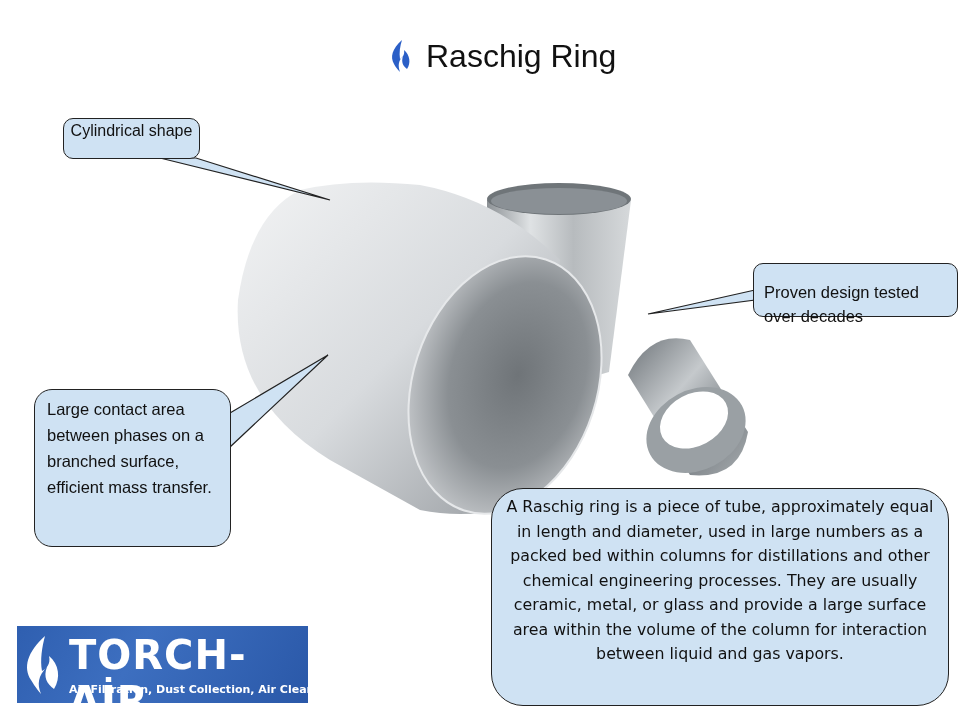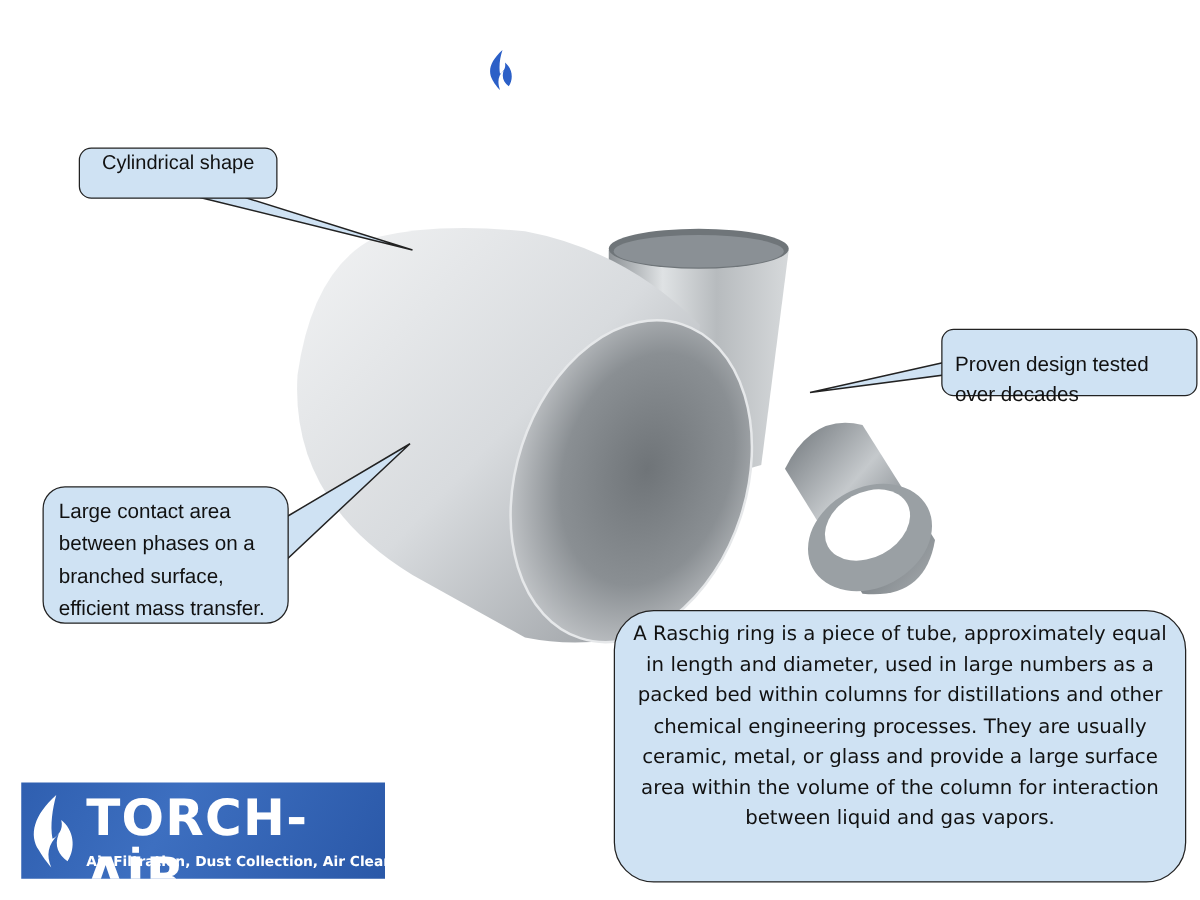--- a/index.html
+++ b/index.html
@@ -11,23 +11,23 @@
     .title {
       position: absolute; left: 388px; top: 34px; height: 44px;
       display: flex; align-items: center; gap: 14px;
     }
     .title-text { font-size: 32px; color: #111; }
     .art { position: absolute; left: 0; top: 0; }
     .callout {
       position: absolute; background: #cfe2f3; border: 1.5px solid #222;
       border-radius: 10px; color: #111; box-sizing: border-box;
     }
-    .c1 { left: 63px; top: 118px; width: 159px; height: 41px; font-size: 16px; text-align: center; line-height: 19px; padding-top: 2px; }
+    .c1 { left: 63px; top: 118px; width: 137px; height: 41px; font-size: 16px; text-align: center; line-height: 19px; padding-top: 2px; }
     .c2 { left: 753px; top: 263px; width: 205px; height: 54px; font-size: 16.5px; line-height: 24px; padding: 16px 10px; }
-    .c3 { left: 34px; top: 389px; width: 197px; height: 110px; font-size: 16.5px; line-height: 26px; padding: 6px 12px; border-radius: 18px; }
+    .c3 { left: 34px; top: 389px; width: 197px; height: 158px; font-size: 16.5px; line-height: 26px; padding: 6px 12px; border-radius: 18px; }
     .c4 { left: 491px; top: 488px; width: 458px; height: 218px; font-size: 17.2px; line-height: 24.5px; padding: 6px 6px; text-align: center; border-radius: 32px;
           font-family: "DejaVu Sans", sans-serif; font-size: 15.8px; }
     .logo {
       position: absolute; left: 17px; top: 626px; width: 291px; height: 77px;
       background: linear-gradient(120deg, #2f5fb0 0%, #3d6fc0 40%, #2a58a8 100%);
       overflow: hidden;
     }
     .logo-brand { position: absolute; left: 52px; top: 6px; font-size: 40px; font-weight: bold; color: #fff; letter-spacing: 1px; font-family: "DejaVu Sans", sans-serif; }
     .logo-tag { position: absolute; left: 52px; top: 57px; font-size: 11px; font-weight: bold; color: #fff; white-space: nowrap; font-family: "DejaVu Sans", sans-serif; }
     .logo-flame { position: absolute; left: 4px; top: 8px; }
@@ -82,20 +82,21 @@
 
   <polygon points="160,158 330,200 196,158" fill="#cfe2f3" stroke="#222" stroke-width="1.2"></polygon>
   <polygon points="755,290 648,314 755,300" fill="#cfe2f3" stroke="#222" stroke-width="1.2"></polygon>
   <polygon points="230,413 328,355 230,447" fill="#cfe2f3" stroke="#222" stroke-width="1.2"></polygon>
 </svg>
 
 <div class="title">
   <svg width="24" height="34" viewBox="0 0 24 34">
     <path d="M14,1 C4,10 2,18 6,25 C8,29 12,33 12,33 C10,27 10,22 15,17 C13,23 15,27 19,30 C23,24 22,16 16,11 C17,16 14,19 12,20 C11,14 12,7 14,1 Z" fill="#2b5fc7"></path>
   </svg>
+  <span class="title-text">Raschig Ring</span>
 </div>
 
 <div class="callout c1">Cylindrical shape</div>
 <div class="callout c2">Proven design tested over decades</div>
 <div class="callout c3">Large contact area between phases on a branched surface, efficient mass transfer.</div>
 <div class="callout c4">A Raschig ring is a piece of tube, approximately equal in length and diameter, used in large numbers as a packed bed within columns for distillations and other chemical engineering processes. They are usually ceramic, metal, or glass and provide a large surface area within the volume of the column for interaction between liquid and gas vapors.</div>
 
 <div class="logo">
   <svg class="logo-flame" width="42" height="62" viewBox="0 0 42 62">
     <path d="M24,2 C6,18 2,34 10,46 C14,53 20,60 20,60 C16,50 17,42 26,33 C22,43 26,50 33,55 C40,44 38,30 28,22 C30,30 25,35 21,37 C19,26 21,13 24,2 Z" fill="#ffffff"></path>

